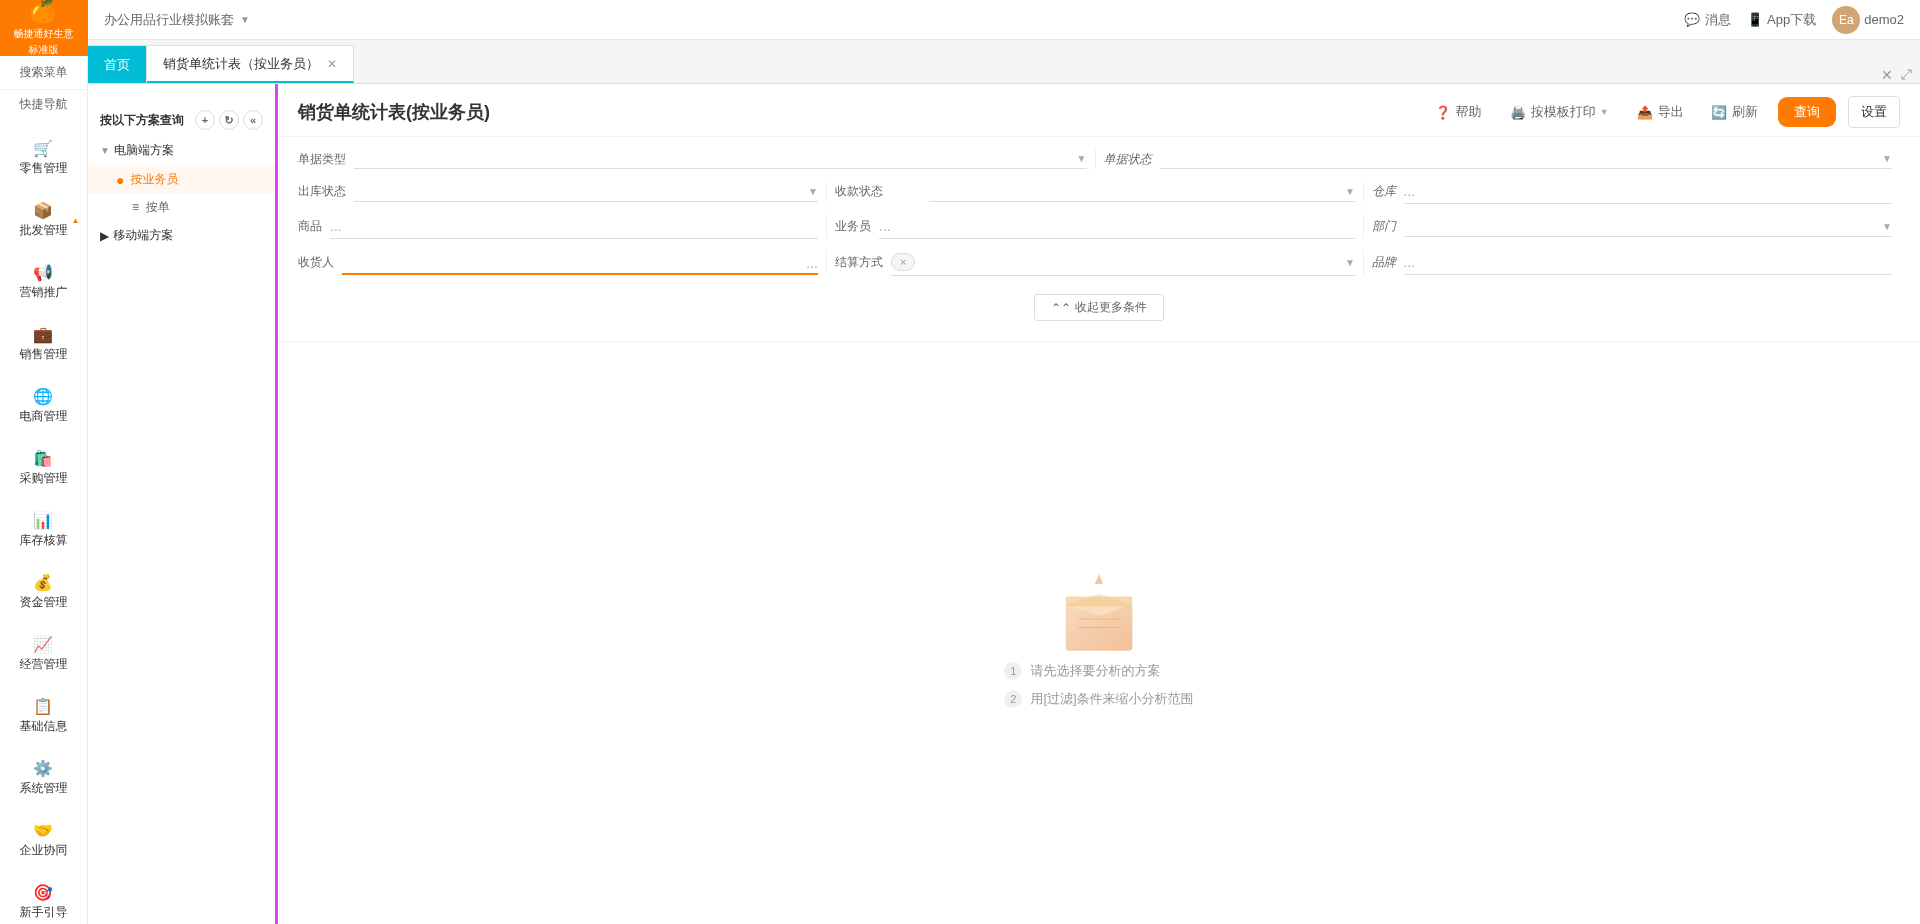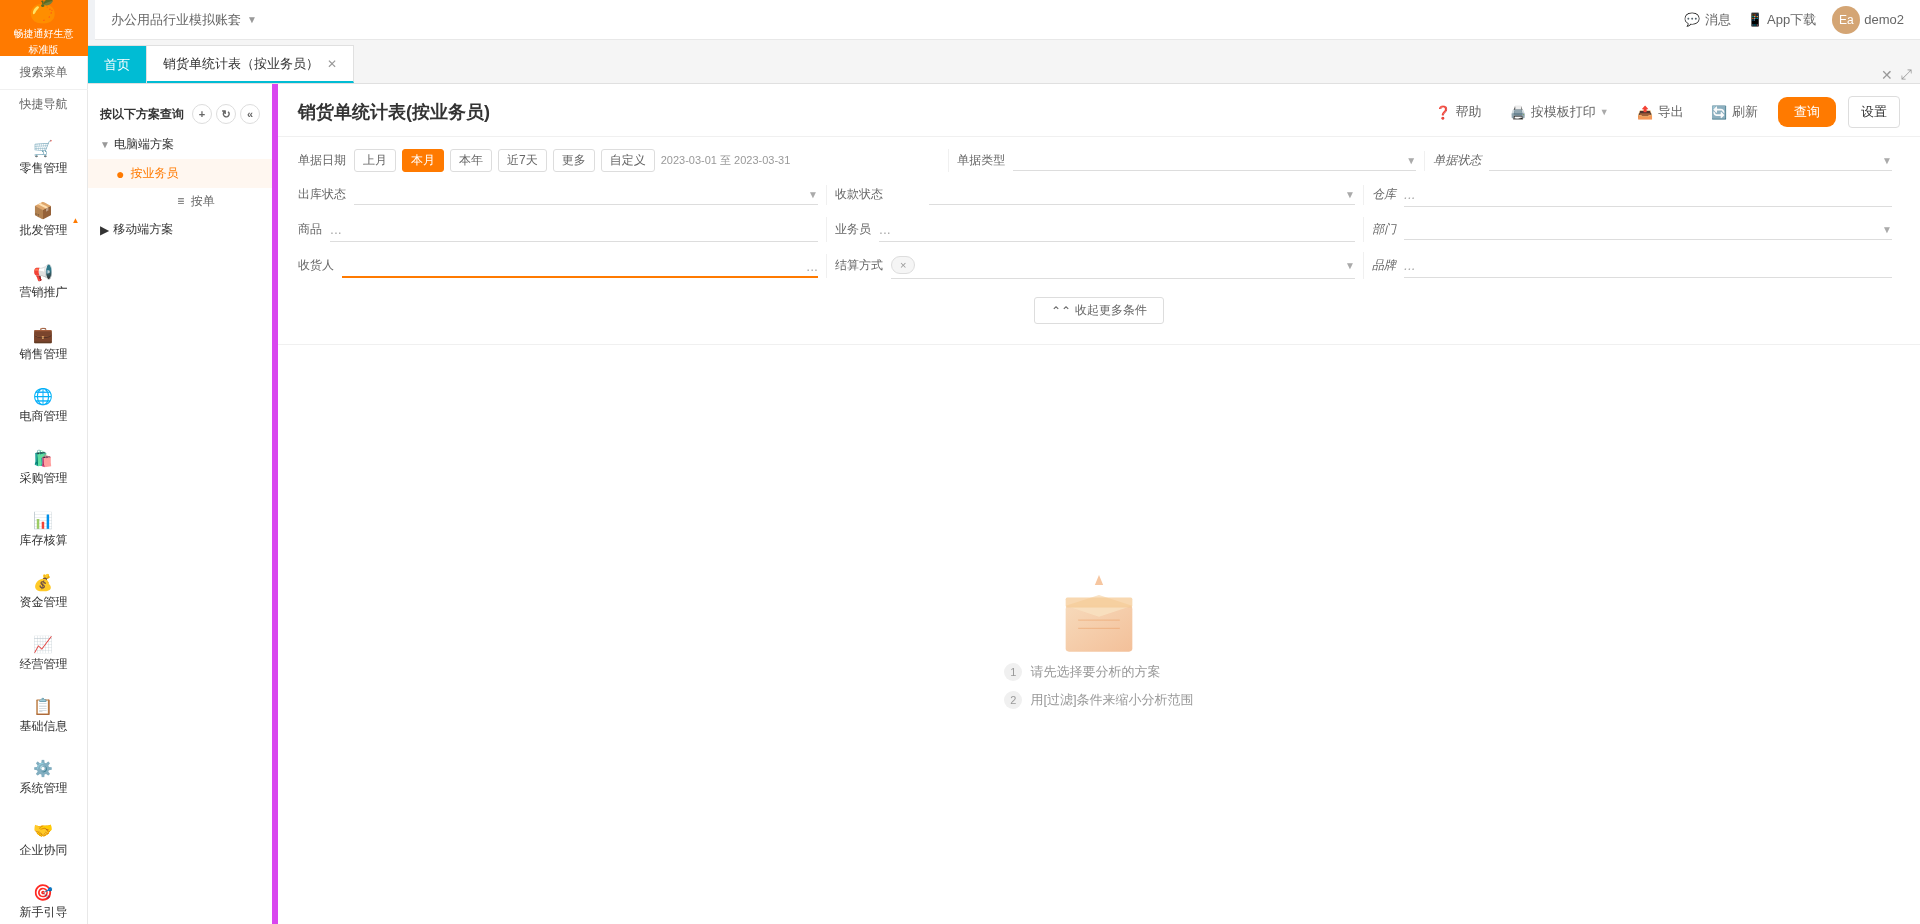--- a/index.html
+++ b/index.html
@@ -15,21 +15,21 @@
     .sidebar-menu-item { width: 88px; padding: 12px 0; text-align: center; font-size: 12px; color: #333; cursor: pointer; display: flex; flex-direction: column; align-items: center; gap: 2px; }
     .sidebar-menu-item .menu-icon { font-size: 16px; }
     .sidebar-menu-item.has-arrow { position: relative; }
     .sidebar-menu-item.has-arrow::after { content: '▲'; font-size: 8px; position: absolute; right: 8px; top: 50%; transform: translateY(-50%); color: #ff7a00; }
     .sidebar-divider { width: 60px; height: 1px; background: #f0f0f0; margin: 4px auto; }
 
     
     .main { flex: 1; display: flex; flex-direction: column; height: 924px; overflow: hidden; }
 
     
-    .topbar { height: 40px; background: #fff; border-bottom: 1px solid #e8e8e8; display: flex; align-items: center; padding: 0 16px; gap: 12px; margin-left: 7px; }
+    .topbar { height: 40px; background: #fff; border-bottom: 1px solid #e8e8e8; display: flex; align-items: center; padding: 0 16px; gap: 12px; }
     .topbar-title { font-size: 13px; color: #333; flex: 1; display: flex; align-items: center; gap: 6px; }
     .topbar-title-text { color: #666; }
     .topbar-title-dropdown { color: #999; font-size: 10px; }
     .topbar-actions { display: flex; align-items: center; gap: 16px; }
     .topbar-action { display: flex; align-items: center; gap: 4px; color: #666; font-size: 13px; cursor: pointer; }
     .topbar-avatar { width: 28px; height: 28px; border-radius: 50%; background: #d4a574; overflow: hidden; display: flex; align-items: center; justify-content: center; color: #fff; font-size: 12px; }
 
     
     .tabbar { height: 44px; background: #f5f5f5; border-bottom: 1px solid #e0e0e0; display: flex; align-items: flex-end; padding: 0 0 0 0; }
     .tab { height: 36px; padding: 0 16px; display: flex; align-items: center; gap: 8px; background: #f5f5f5; color: #666; font-size: 13px; cursor: pointer; border-right: 1px solid #e0e0e0; }
@@ -37,21 +37,21 @@
     .tab-home { background: #00bcd4; color: #fff; height: 44px; border-radius: 0; }
     .tab-home.active { background: #00bcd4; color: #fff; border-bottom: none; }
     .tab-close { color: #999; font-size: 12px; cursor: pointer; }
     .tabbar-controls { margin-left: auto; display: flex; align-items: center; padding: 0 8px; gap: 8px; }
     .tabbar-ctrl-btn { color: #999; font-size: 14px; cursor: pointer; }
 
     
     .content { flex: 1; display: flex; overflow: hidden; }
 
     
-    .left-panel { width: 190px; background: #fff; border-right: 6px solid #d946ef; padding: 14px 0; flex-shrink: 0; overflow-y: auto; text-align: center; }
+    .left-panel { width: 190px; background: #fff; border-right: 3px solid #d946ef; padding: 20px 0; flex-shrink: 0; overflow-y: auto; }
     .left-panel-header { display: flex; align-items: center; padding: 6px 12px; font-size: 12px; color: #333; font-weight: bold; gap: 6px; }
     .left-panel-header-btns { margin-left: auto; display: flex; gap: 4px; }
     .lp-btn { width: 20px; height: 20px; border-radius: 50%; border: 1px solid #ddd; display: flex; align-items: center; justify-content: center; cursor: pointer; font-size: 11px; color: #666; background: #fff; }
     .lp-section-header { display: flex; align-items: center; padding: 6px 12px; font-size: 12px; color: #333; cursor: pointer; gap: 4px; }
     .lp-section-header .arrow { font-size: 10px; color: #999; }
     .lp-item { padding: 6px 12px 6px 28px; font-size: 12px; color: #333; cursor: pointer; display: flex; align-items: center; gap: 6px; }
     .lp-item.active { color: #ff7a00; background: #fff7f0; }
     .lp-item-icon { font-size: 14px; }
     .lp-sub-item { padding: 5px 12px 5px 44px; font-size: 12px; color: #666; cursor: pointer; }
     .mobile-section-header { display: flex; align-items: center; padding: 6px 12px 6px 12px; font-size: 12px; color: #333; cursor: pointer; gap: 4px; }
@@ -261,34 +261,20 @@
             <span>刷新</span>
           </div>
           <button class="btn-primary">查询</button>
           <button class="btn-secondary">设置</button>
         </div>
       </div>
 
       <div class="filter-area">
 
         <div class="filter-row">
-          <div class="filter-item" style="flex:1.4;">
-            <span class="filter-label">单据日期</span>
-            <div class="filter-control">
-              <div class="filter-date-group">
-                <button class="date-btn">上月</button>
-                <button class="date-btn active">本月</button>
-                <button class="date-btn">本年</button>
-                <button class="date-btn">近7天</button>
-                <button class="date-btn">更多</button>
-                <button class="date-btn">自定义</button>
-                <span class="date-range">2023-03-01 至 2023-03-31</span>
-              </div>
-            </div>
-          </div>
           <div class="filter-item" style="flex:1;">
             <span class="filter-label">单据类型</span>
             <div class="filter-control filter-select">
               <span class="filter-placeholder"></span>
               <span class="filter-dropdown-arrow">▼</span>
             </div>
           </div>
           <div class="filter-item" style="flex:1;">
             <span class="filter-label">单据状态</span>
             <div class="filter-control filter-select">

